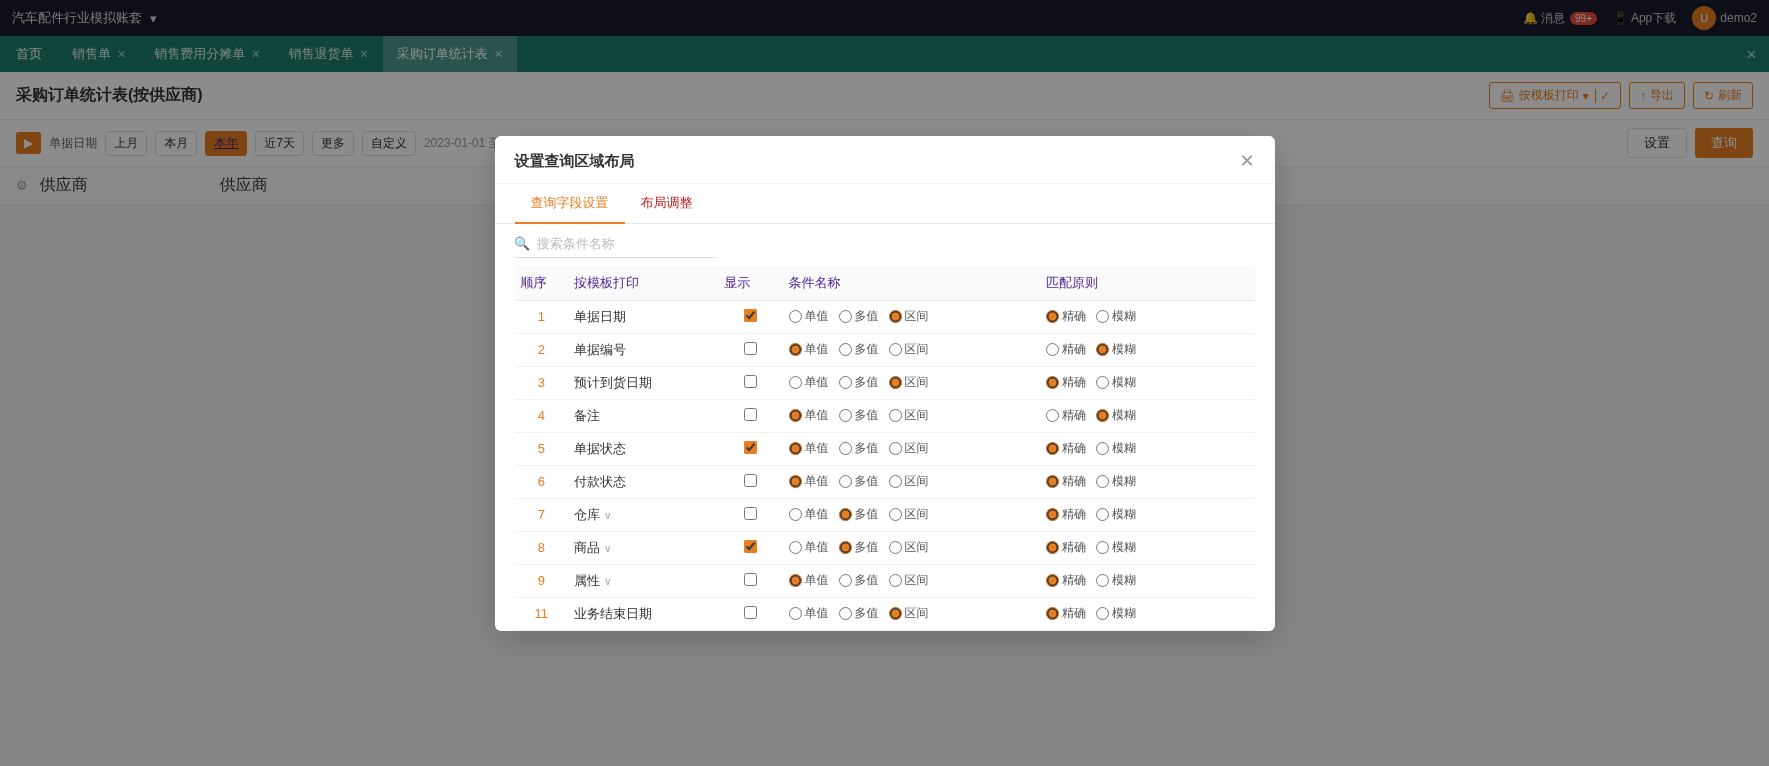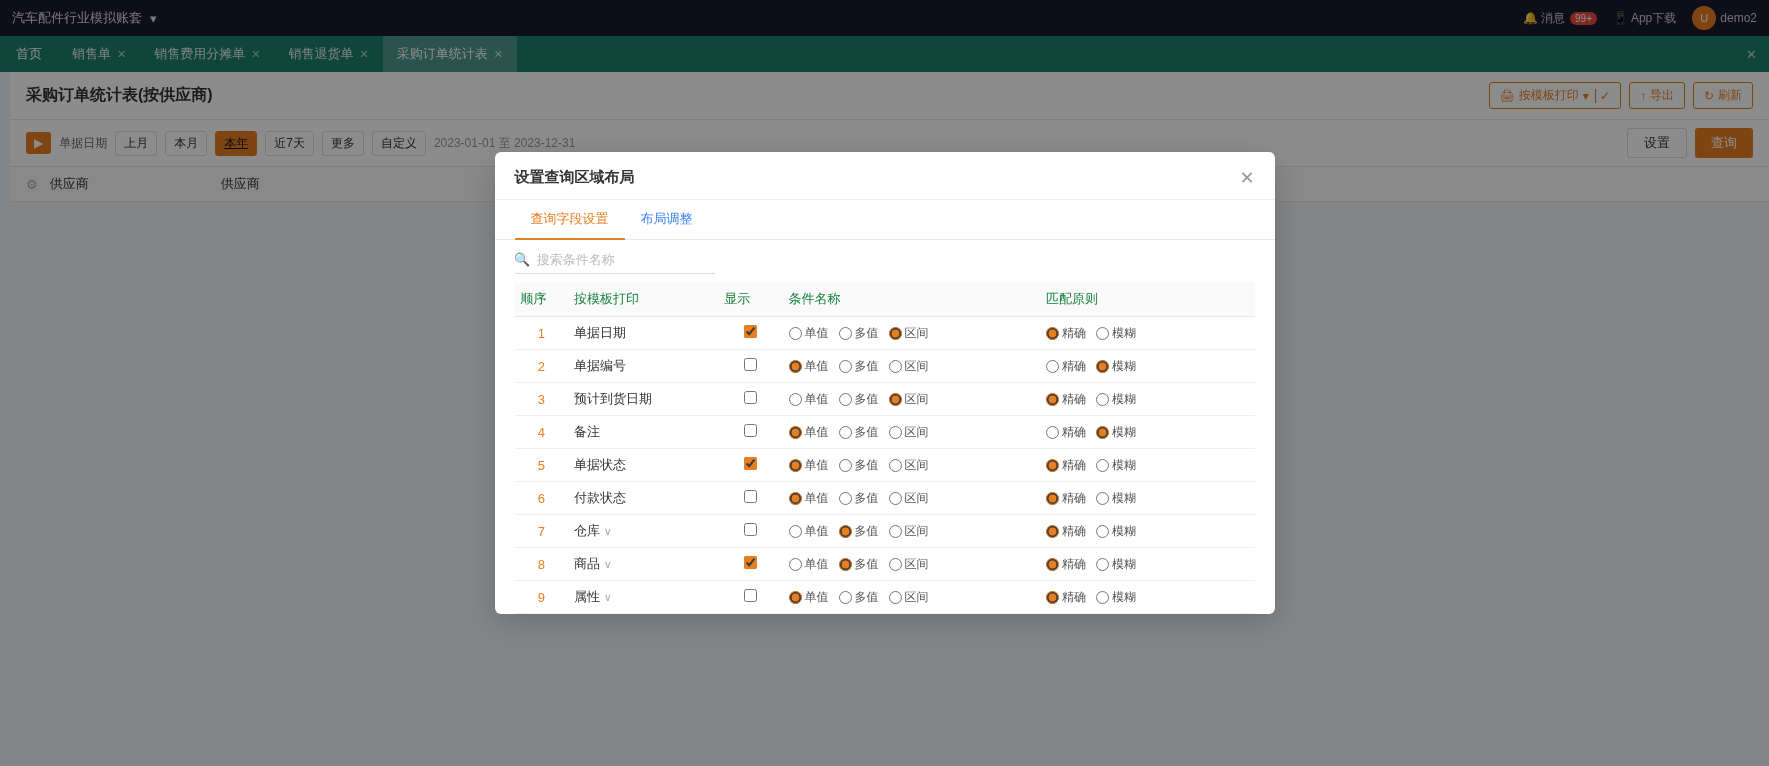--- a/index.html
+++ b/index.html
@@ -104,21 +104,21 @@
 
     
     .table-header-bar {
       background: #f9f9f9;
       padding: 8px 16px;
       display: flex;
       align-items: center;
       gap: 12px;
       border-bottom: 1px solid #e8e8e8;
     }
-    .col-header { font-size: 13px; color: #333; font-weight: 500; }
+    .col-header { font-size: 16px; color: #333; font-weight: 500; }
 
     
     .overlay {
       position: fixed;
       top: 0; left: 0; right: 0; bottom: 0;
       background: rgba(0,0,0,0.45);
       z-index: 100;
       display: flex;
       align-items: center;
       justify-content: center;
@@ -148,21 +148,21 @@
     .modal-tabs {
       display: flex;
       padding: 0 20px;
       border-bottom: 1px solid #e8e8e8;
       gap: 0;
     }
     .modal-tab {
       padding: 10px 16px;
       cursor: pointer;
       font-size: 13px;
-      color: #3b82f6;
+      color: #b91c1c;
       border-bottom: 2px solid transparent;
       margin-bottom: -1px;
     }
     .modal-tab.active {
       color: #e67e22;
       border-bottom: 2px solid #e67e22;
       font-weight: 500;
     }
 
     
@@ -194,21 +194,21 @@
       padding: 0 20px;
     }
     .modal-table {
       width: 100%;
       border-collapse: collapse;
     }
     .modal-table thead tr th {
       text-align: left;
       padding: 8px 6px;
       font-size: 13px;
-      color: #15803d;
+      color: #4c1d95;
       font-weight: 500;
       background: #fafafa;
       border-bottom: 1px solid #e8e8e8;
       position: sticky;
       top: 0;
     }
     .modal-table tbody tr td {
       padding: 7px 6px;
       font-size: 13px;
       color: #333;
@@ -255,21 +255,21 @@
       border: none;
       background: #e67e22;
       color: white;
       border-radius: 4px;
       cursor: pointer;
       font-size: 13px;
       font-weight: 500;
     }
 
     
-    .main-content { height: calc(766px - 36px - 36px); position: relative; background: #f0f2f5; padding-left: 10px; }
+    .main-content { height: calc(766px - 36px - 36px); position: relative; background: #f0f2f5; }
   </style>
 </head>
 <body>
 
 <div class="top-bar">
   <div class="top-bar-left">
     <span>汽车配件行业模拟账套</span>
     <span style="cursor:pointer">▾</span>
   </div>
   <div class="top-bar-right">
@@ -330,21 +330,21 @@
         <span>刷新</span>
       </button>
     </div>
   </div>
 
   <div class="filter-bar">
     <button class="filter-toggle">▶</button>
     <span class="date-label">单据日期</span>
     <button class="date-btn">上月</button>
     <button class="date-btn">本月</button>
-    <button class="date-btn active" style="background:#e67e22;color:#0f172a;border-color:#e67e22;text-decoration:underline;">本年</button>
+    <button class="date-btn active" style="background:#e67e22;color:#4c1d95;border-color:#e67e22;text-decoration:underline;">本年</button>
     <button class="date-btn">近7天</button>
     <button class="date-btn">更多</button>
     <button class="date-btn">自定义</button>
     <span class="date-range">2023-01-01 至 2023-12-31</span>
     <div style="margin-left:auto;display:flex;gap:8px;">
       <button class="btn-settings-right">设置</button>
       <button class="btn-query-right">查询</button>
     </div>
   </div>
 
@@ -541,20 +541,38 @@
                     <label class="radio-label"><input type="radio" class="radio-input" name="type_8" value="区间" style="">区间</label>
                   </div>
                 </td>
                 <td>
                   <div class="radio-group">
                     <label class="radio-label"><input type="radio" class="radio-input" name="match_8" value="精确" checked="" style="">精确</label>
                     <label class="radio-label"><input type="radio" class="radio-input" name="match_8" value="模糊" style="">模糊</label>
                   </div>
                 </td>
               </tr>
+              <tr>
+                <td style="text-align: center;"><span style="color:#e67e22;font-weight:500;">11</span></td>
+                <td><span>业务结束日期</span></td>
+                <td style="text-align: center;"><input type="checkbox" class="checkbox-input" style=""></td>
+                <td>
+                  <div class="radio-group">
+                    <label class="radio-label"><input type="radio" class="radio-input" name="type_10" value="单值" style="">单值</label>
+                    <label class="radio-label"><input type="radio" class="radio-input" name="type_10" value="多值" style="">多值</label>
+                    <label class="radio-label"><input type="radio" class="radio-input" name="type_10" value="区间" checked="" style="">区间</label>
+                  </div>
+                </td>
+                <td>
+                  <div class="radio-group">
+                    <label class="radio-label"><input type="radio" class="radio-input" name="match_10" value="精确" checked="" style="">精确</label>
+                    <label class="radio-label"><input type="radio" class="radio-input" name="match_10" value="模糊" style="">模糊</label>
+                  </div>
+                </td>
+              </tr>
             </tbody>
         </table>
       </div>
 
 
     </div>
   </div>
 
 </div>
 

